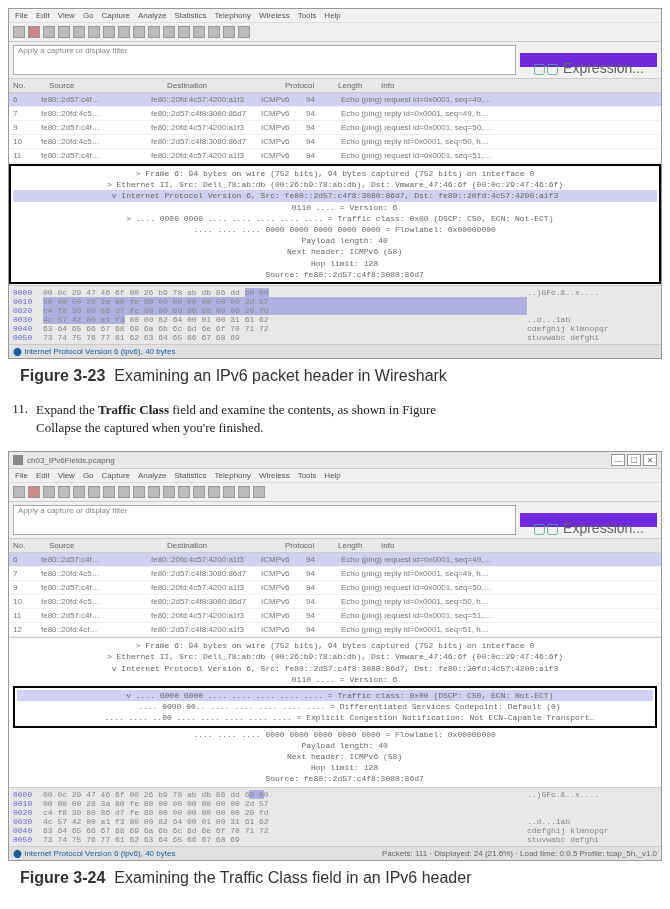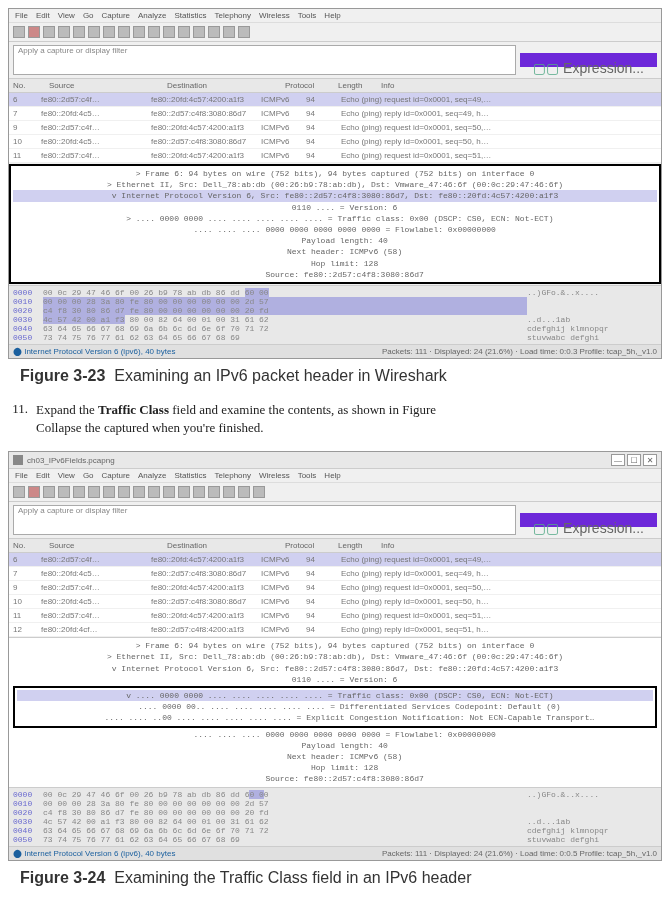--- a/index.html
+++ b/index.html
@@ -317,21 +317,20 @@
       <div>..)GFo.&amp;..x....</div>
       <div>&nbsp;</div>
       <div>&nbsp;</div>
       <div>         ..d...1ab</div>
       <div>cdefghij klmnopqr</div>
       <div>stuvwabc defghi</div>
     </div>
   </div>
   <div class="statusbar">
     <div class="status-left">⬤ <span>Internet Protocol Version 6 (ipv6), 40 bytes</span></div>
-    <div class="status-right">Packets: 111 · Displayed: 24 (21.6%) · Load time: 0:0.3   Profile: tcap_5h,_v1.0</div>
   </div>
 </div>
 
 <div class="figure-caption">
   <b>Figure 3-23</b>&nbsp;&nbsp;<span>Examining an IPv6 packet header in Wireshark</span>
 </div>
 
 <div class="step-text">
   <div class="step-num">11.</div>
   <div class="step-body">

